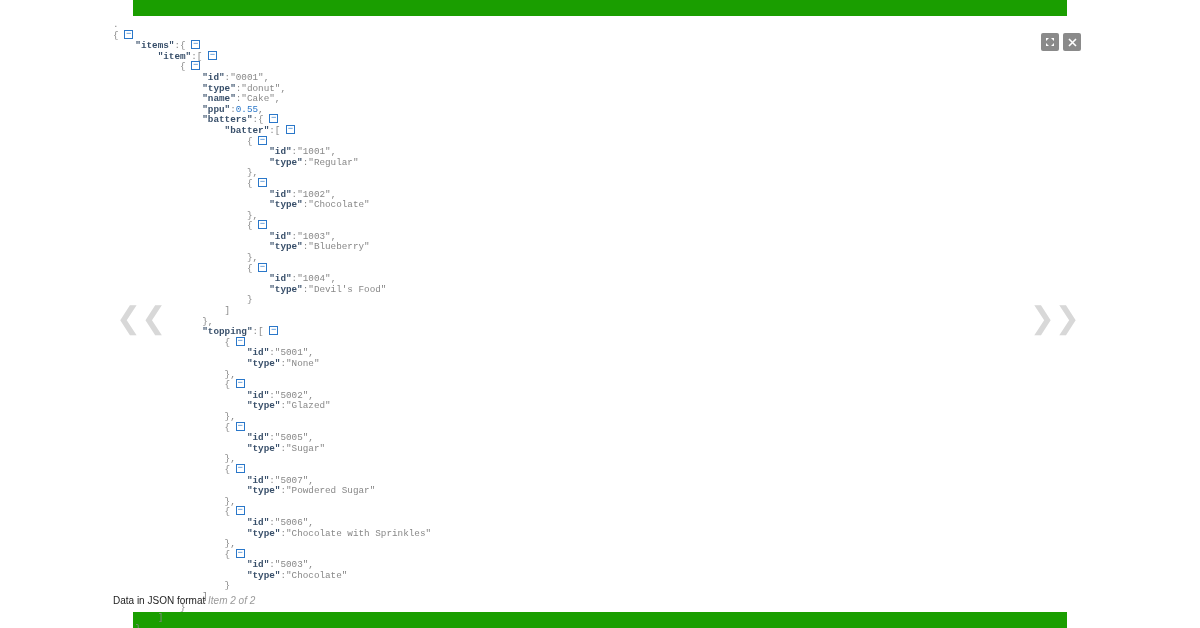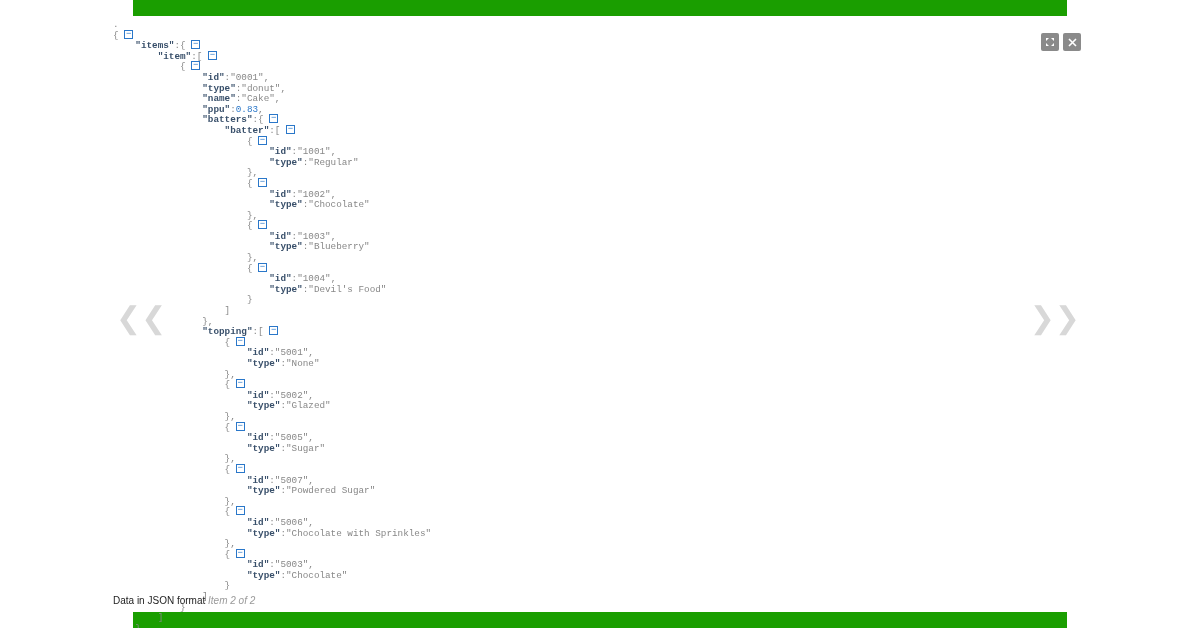--- a/index.html
+++ b/index.html
@@ -45,21 +45,21 @@
 
   <div class="content">
     <div class="code" id="code-out">.
 { <span class="toggle">−</span>
     <span class="k">"items"</span>:{ <span class="toggle">−</span>
         <span class="k">"item"</span>:[ <span class="toggle">−</span>
             { <span class="toggle">−</span>
                 <span class="k">"id"</span>:<span class="s">"0001"</span>,
                 <span class="k">"type"</span>:<span class="s">"donut"</span>,
                 <span class="k">"name"</span>:<span class="s">"Cake"</span>,
-                <span class="k">"ppu"</span>:<span class="n">0.83</span>,
+                <span class="k">"ppu"</span>:<span class="n">0.55</span>,
                 <span class="k">"batters"</span>:{ <span class="toggle">−</span>
                     <span class="k">"batter"</span>:[ <span class="toggle">−</span>
                         { <span class="toggle">−</span>
                             <span class="k">"id"</span>:<span class="s">"1001"</span>,
                             <span class="k">"type"</span>:<span class="s">"Regular"</span>
                         },
                         { <span class="toggle">−</span>
                             <span class="k">"id"</span>:<span class="s">"1002"</span>,
                             <span class="k">"type"</span>:<span class="s">"Chocolate"</span>
                         },

